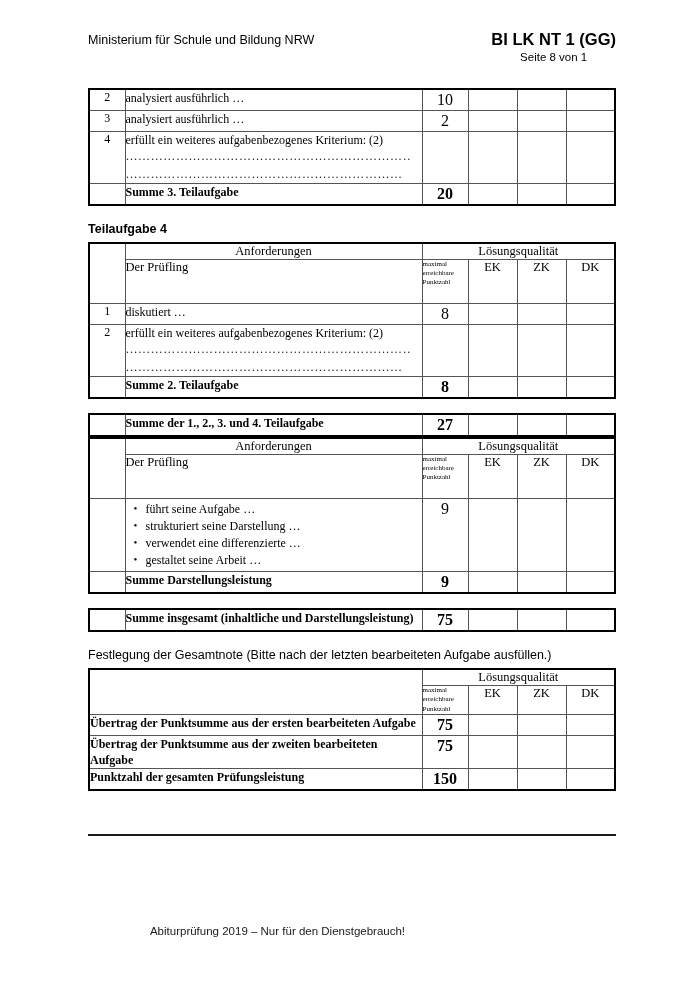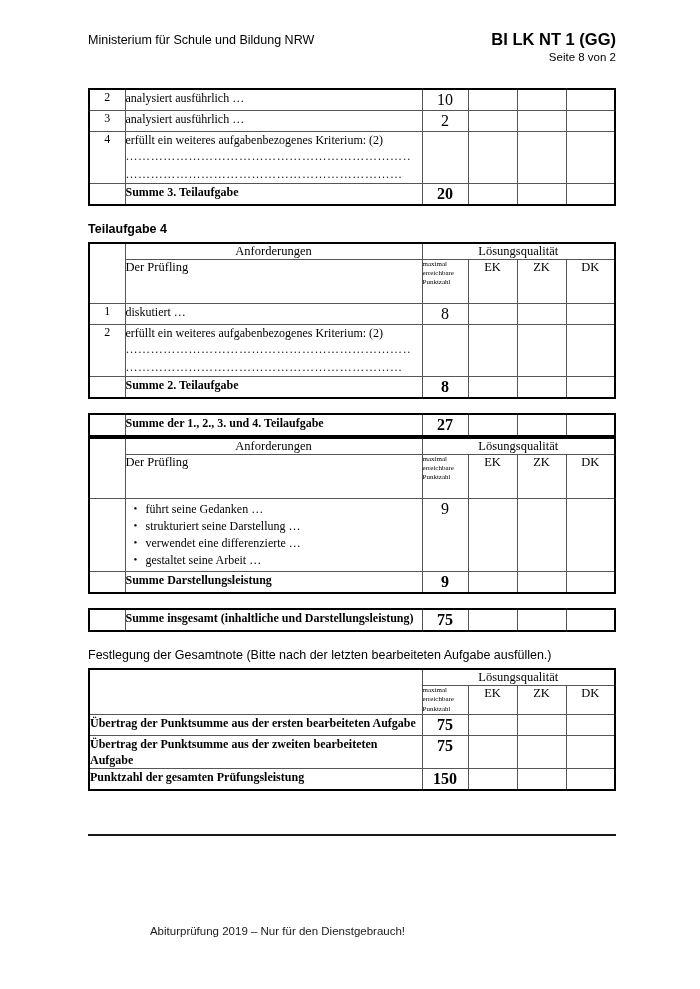--- a/index.html
+++ b/index.html
@@ -23,21 +23,21 @@
     display: flex;
     align-items: flex-start;
     justify-content: space-between;
   }
   .header-left {
     font-family: "Liberation Sans", sans-serif;
     font-size: 12.5px;
     line-height: 1.3;
     padding-top: 2px;
   }
-  .header-right { text-align: right; }
+  .header-right { text-align: center; }
   .doc-code {
     font-family: "Liberation Sans", sans-serif;
     font-size: 16.5px;
     font-weight: bold;
     line-height: 1.15;
     white-space: nowrap;
   }
   .doc-page {
     font-family: "Liberation Sans", sans-serif;
     font-size: 11.5px;
@@ -196,21 +196,21 @@
 </style>
 </head>
 <body>
 
 <div class="page">
 
   <div class="header">
     <div class="header-left">Ministerium für Schule und Bildung NRW</div>
     <div class="header-right">
       <div class="doc-code">BI LK NT 1 (GG)</div>
-      <div class="doc-page">Seite 8 von 2</div>
+      <div class="doc-page">Seite 8 von 1</div>
     </div>
   </div>
 
   <div class="content">
 
     <table class="grid">
       <colgroup>
         <col class="c-idx">
           <col class="c-req">
           <col class="c-max">
@@ -364,21 +364,21 @@
             <span>Punktzahl</span>
           </td>
           <td class="hdr-abbr">EK</td>
           <td class="hdr-abbr">ZK</td>
           <td class="hdr-abbr">DK</td>
         </tr>
         <tr>
           <td class="cell-idx"></td>
           <td class="cell-req">
             <ul class="crit">
-              <li>führt seine Gedanken …</li>
+              <li>führt seine Aufgabe …</li>
               <li>strukturiert seine Darstellung …</li>
               <li>verwendet eine differenzierte …</li>
               <li>gestaltet seine Arbeit …</li>
             </ul>
           </td>
           <td class="cell-num">9</td>
           <td class="cell-blank"></td>
           <td class="cell-blank"></td>
           <td class="cell-blank"></td>
         </tr>

